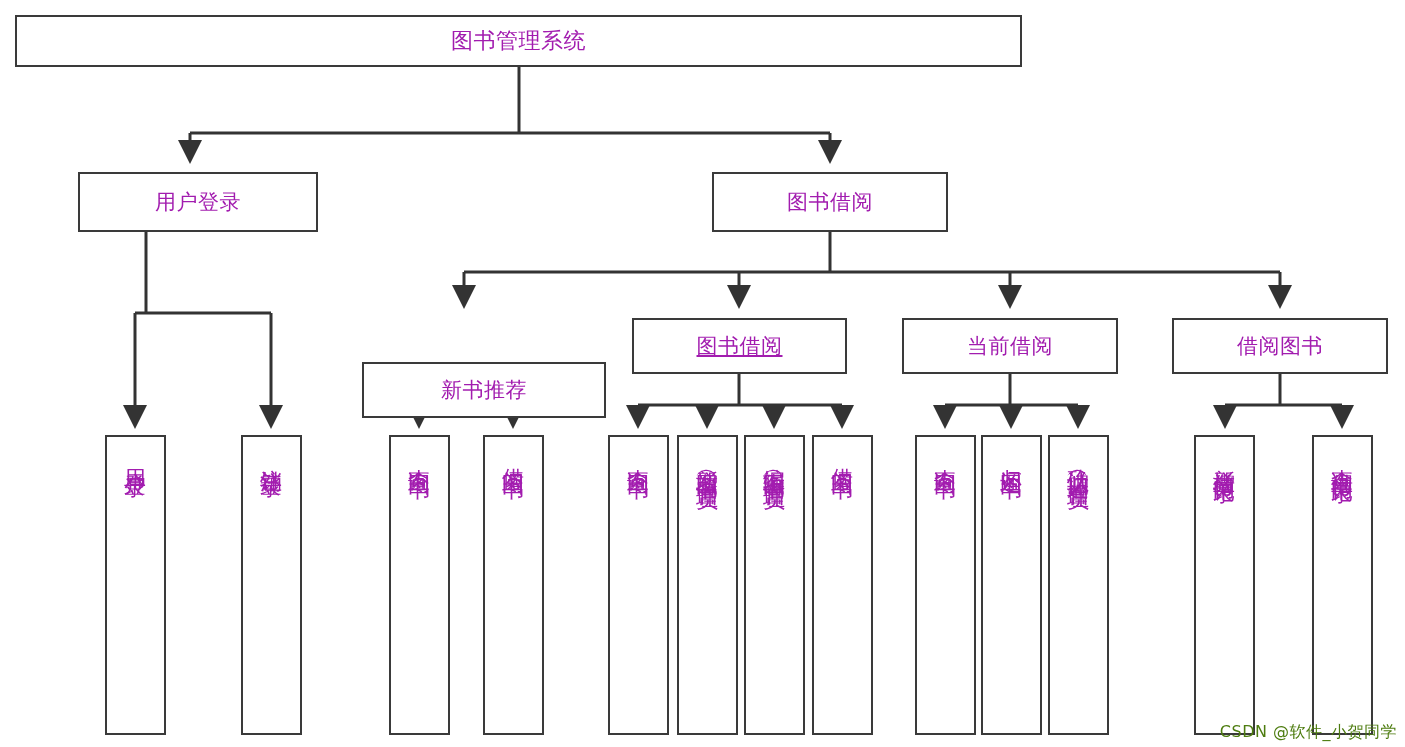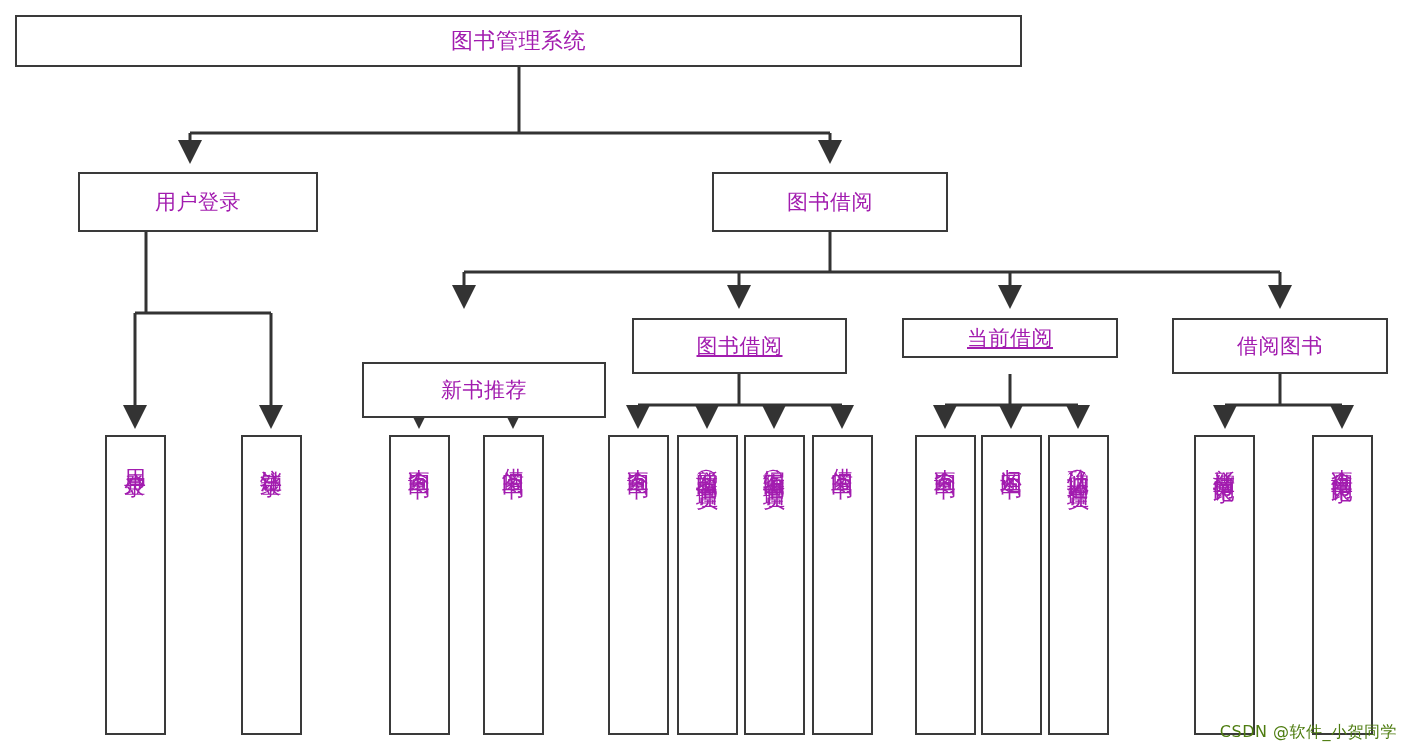--- a/index.html
+++ b/index.html
@@ -136,21 +136,21 @@
   <div class="node horizontal" style="left:712px; top:172px; width:236px; height:60px;">
     <span class="node-label">图书借阅</span>
   </div>
 
   <div class="node horizontal" style="left:362px; top:318px; width:244px; height:56px;margin-top:44px;">
     <span class="node-label">新书推荐</span>
   </div>
   <div class="node horizontal" style="left:632px; top:318px; width:215px; height:56px;text-decoration:underline;">
     <span class="node-label">图书借阅</span>
   </div>
-  <div class="node horizontal" style="left:902px; top:318px; width:216px; height:40px;text-decoration:underline;">
+  <div class="node horizontal" style="left:902px; top:318px; width:216px; height:56px;">
     <span class="node-label">当前借阅</span>
   </div>
   <div class="node horizontal" style="left:1172px; top:318px; width:216px; height:56px;">
     <span class="node-label">借阅图书</span>
   </div>
 
   <div class="node vertical" style="left:105px; top:435px; width:61px; height:300px;">
     <span class="node-label">用户登录</span>
   </div>
   <div class="node vertical" style="left:241px; top:435px; width:61px; height:300px;">

